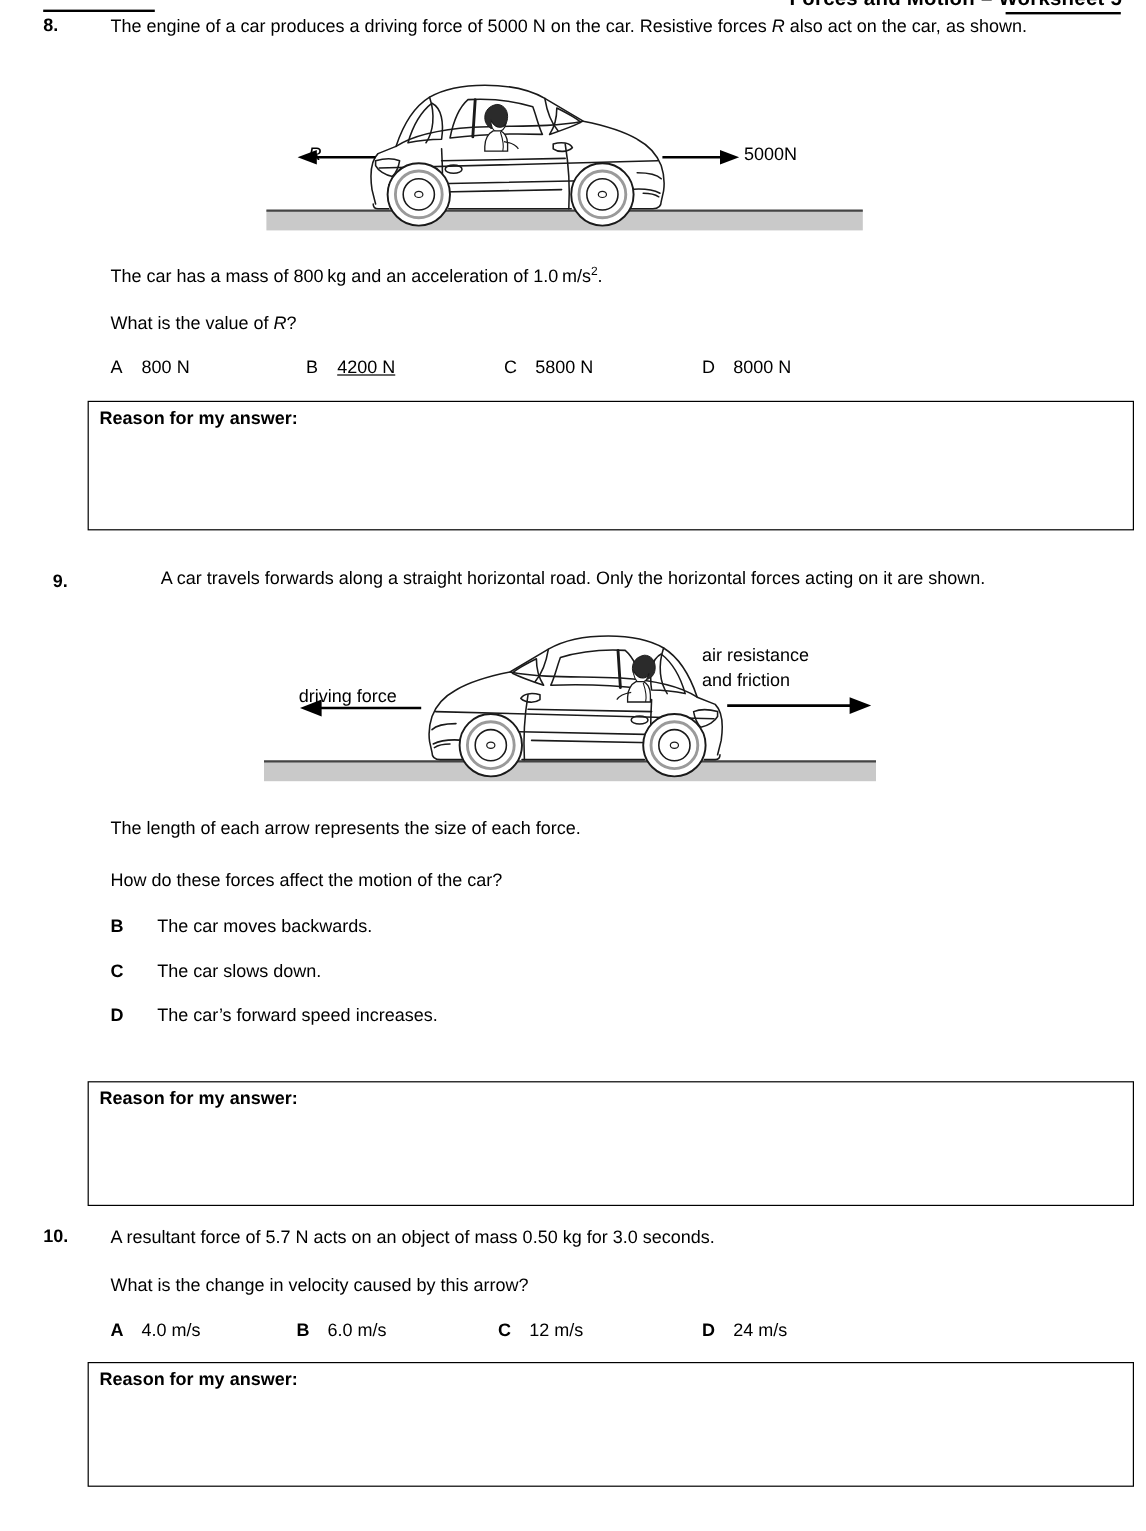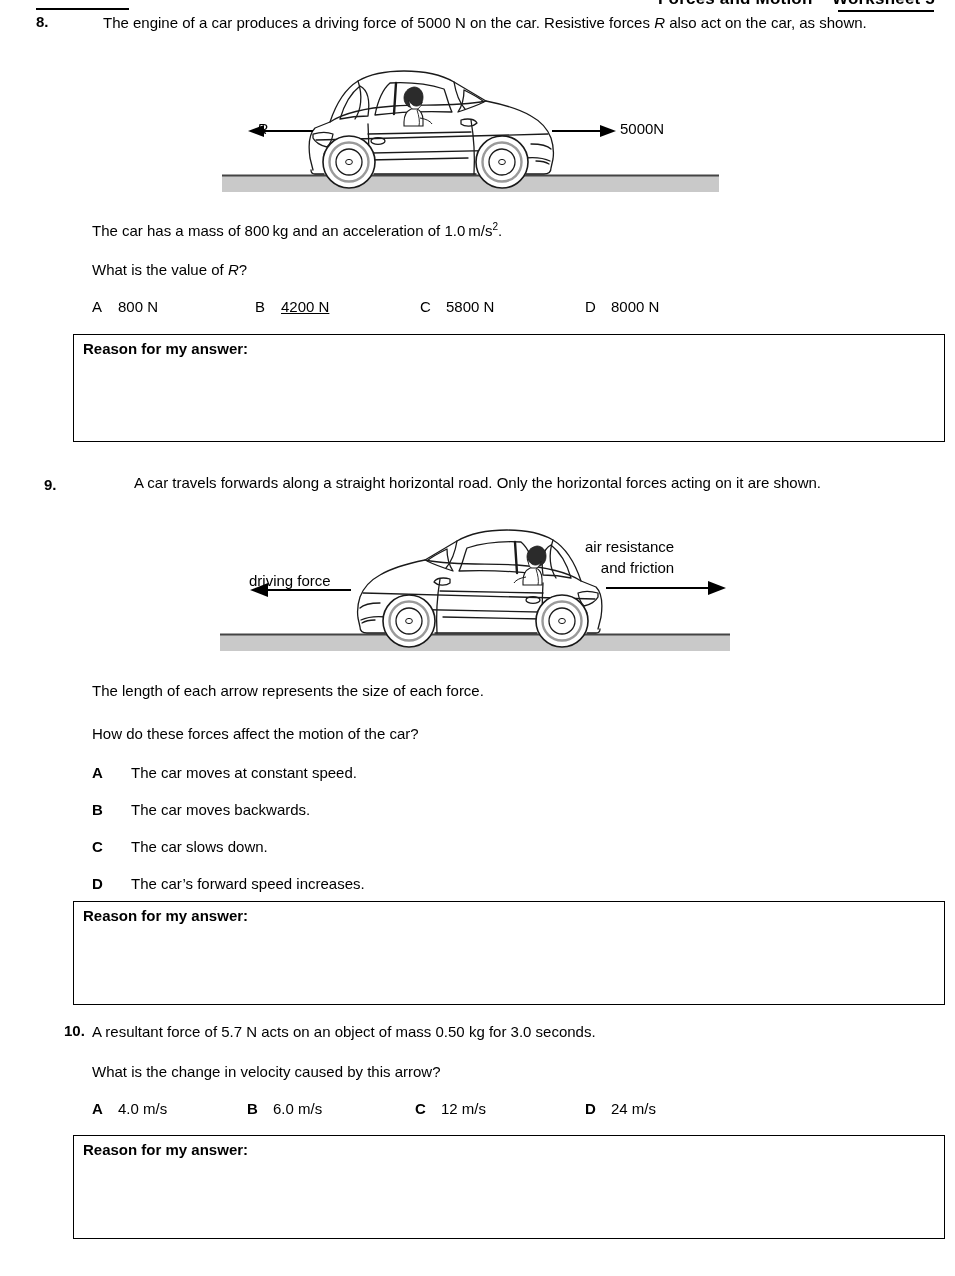--- a/index.html
+++ b/index.html
@@ -128,38 +128,38 @@
   .diagram {
     position: absolute;
   }
   .diagram svg { display: block; }
   .dg-label {
     position: absolute;
     font-size: 15px;
     white-space: nowrap;
   }
   .dg-label.italic { font-style: italic; }
-  .dg-label.two-line { line-height: 21px; text-align: right; }
+  .dg-label.two-line { line-height: 21px; }
 
   sup { font-size: 10px; vertical-align: super; }
 </style>
 </head>
 <body>
 
 <div class="page-header">
   <div class="header-rule-left"></div>
   <div class="header-title">Forces and Motion  –  Worksheet 5</div>
   <div class="header-rule-right"></div>
 </div>
 
 <div class="question">
 
   <div class="q-num" style="left:36px; top:13px;">8.</div>
 
-  <div class="q-body" style="top:12px;margin-left:11px;">
+  <div class="q-body" style="top:12px;">
     <span>The engine of a car produces a driving force of 5000 N on the car. Resistive forces </span><em class="var">R</em><span> also act on the car, as shown.</span>
   </div>
 
   <div class="diagram" style="left:218px; top:62px;">
     <svg width="505" height="132" viewBox="0 0 505 132">
 
       <rect x="4" y="113" width="497" height="17" fill="#c9c9c9"></rect>
       <line x1="4" y1="113.5" x2="501" y2="113.5" stroke="#444" stroke-width="2"></line>
 
       <g fill="none" stroke="#1a1a1a" stroke-width="1.3" stroke-linejoin="round" stroke-linecap="round">
@@ -338,34 +338,33 @@
   <div class="dg-label two-line" style="left:585px; top:536px;">
     <div>air resistance</div>
     <div>and friction</div>
   </div>
 
   <div class="q-body" style="top:680px;">The length of each arrow represents the size of each force.</div>
 
   <div class="q-body" style="top:723px;">How do these forces affect the motion of the car?</div>
 
   <div class="options-stacked" style="top:762px;">
-    <div class="row"><span class="lab">A</span><span>The car moves at constant speed.</span></div>
     <div class="row"><span class="lab">B</span><span>The car moves backwards.</span></div>
     <div class="row"><span class="lab">C</span><span>The car slows down.</span></div>
     <div class="row"><span class="lab">D</span><span>The car’s forward speed increases.</span></div>
   </div>
 
   <div class="answer-box" style="top:901px; width:872px; height:104px;">
     <span class="ab-label">Reason for my answer:</span>
   </div>
 </div>
 
 <div class="question">
 
-  <div class="q-num" style="left:36px; top:1022px;margin-left:28px;">10.</div>
+  <div class="q-num" style="left:36px; top:1022px;">10.</div>
 
   <div class="q-body" style="top:1021px;">A resultant force of 5.7 N acts on an object of mass 0.50 kg for 3.0 seconds.</div>
 
   <div class="q-body" style="top:1061px;">What is the change in velocity caused by this arrow?</div>
 
   <div class="options" style="top:1100px;">
     <span class="opt bold" style="width:155px;"><span class="lab">A</span><span>4.0 m/s</span></span><span class="opt bold" style="width:168px;"><span class="lab">B</span><span>6.0 m/s</span></span><span class="opt bold" style="width:170px;"><span class="lab">C</span><span>12 m/s</span></span><span class="opt bold"><span class="lab">D</span><span>24 m/s</span></span>
   </div>
 
   <div class="answer-box" style="top:1135px; width:872px; height:104px;">

